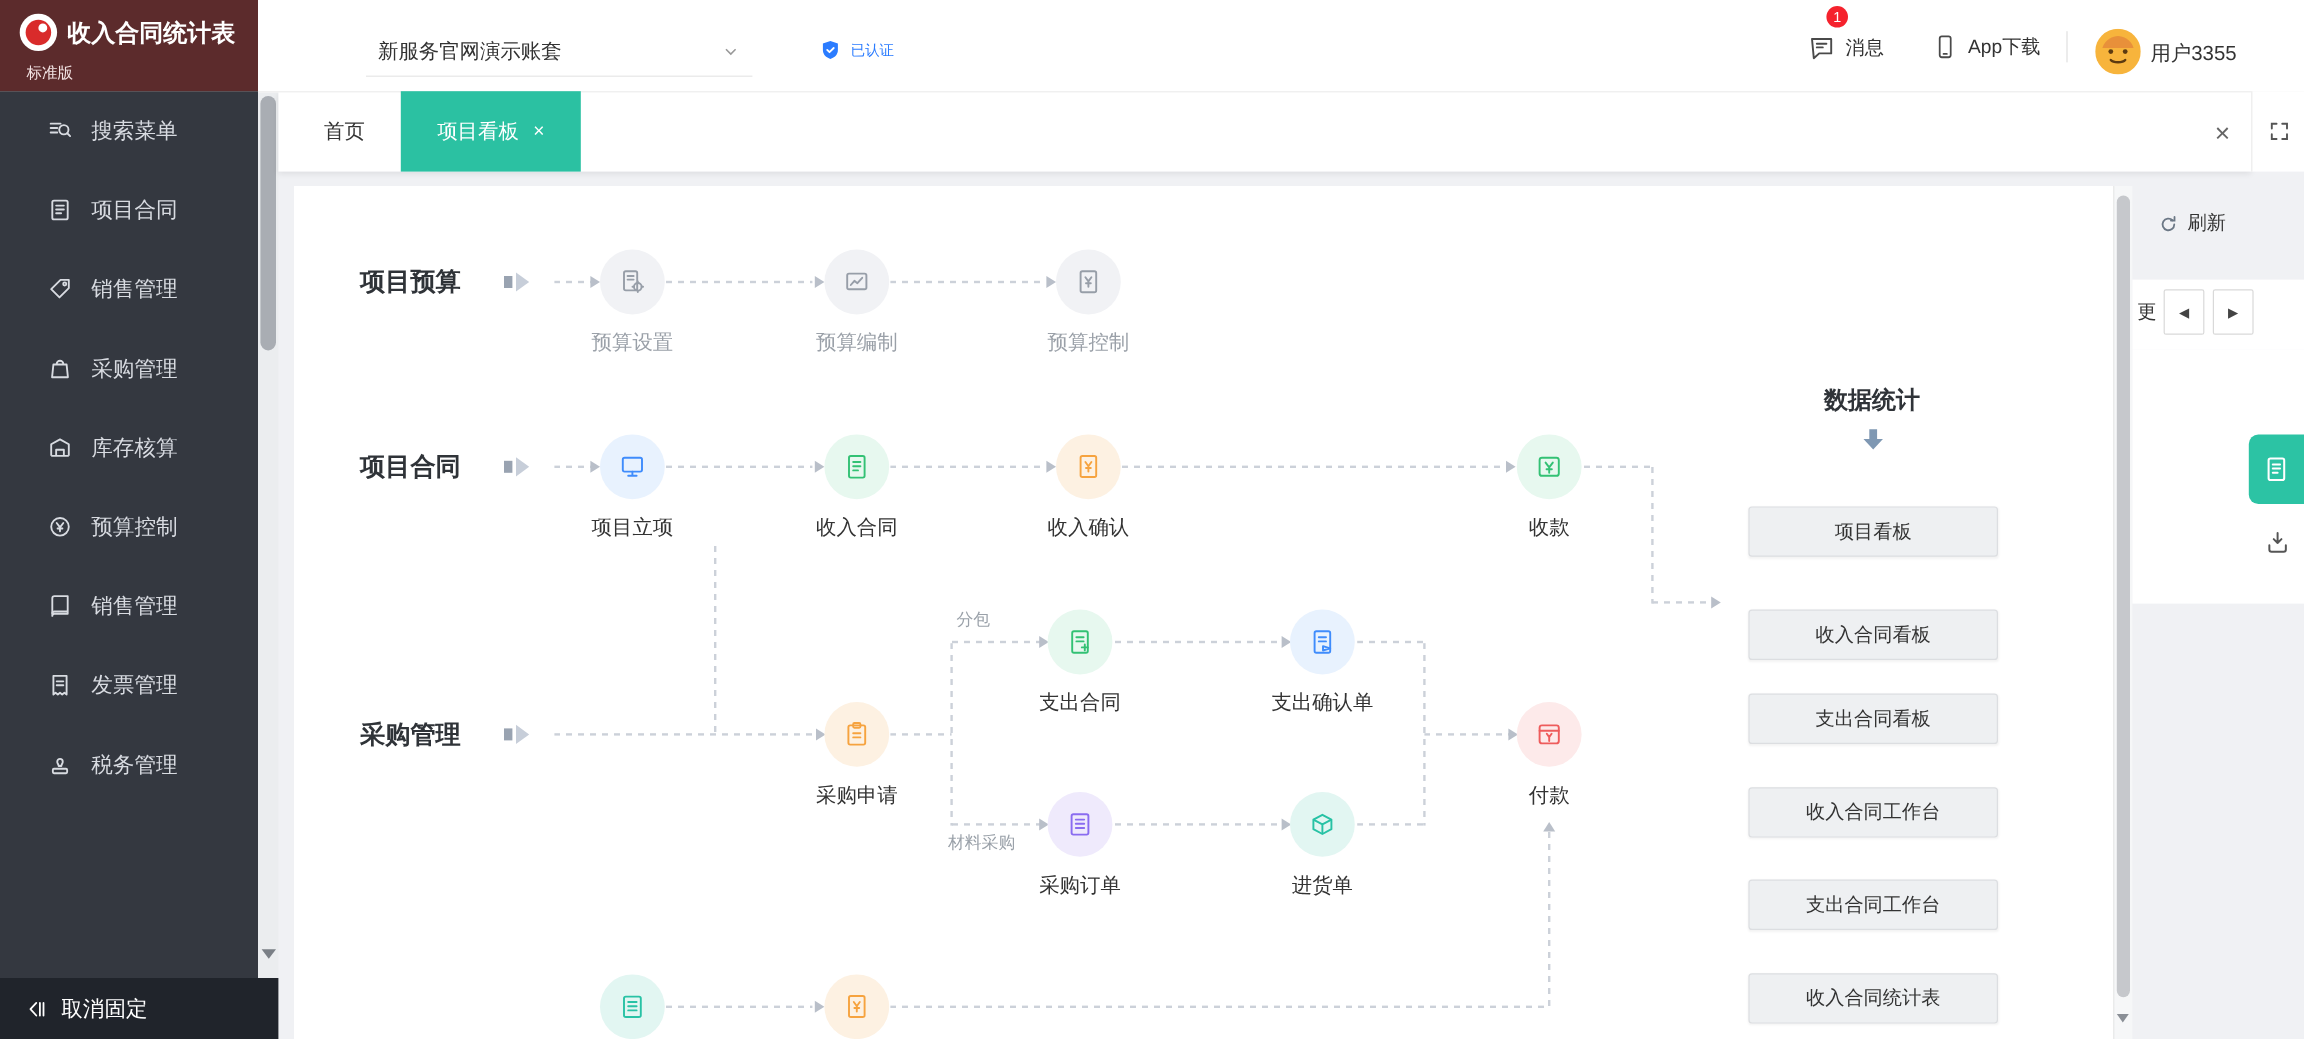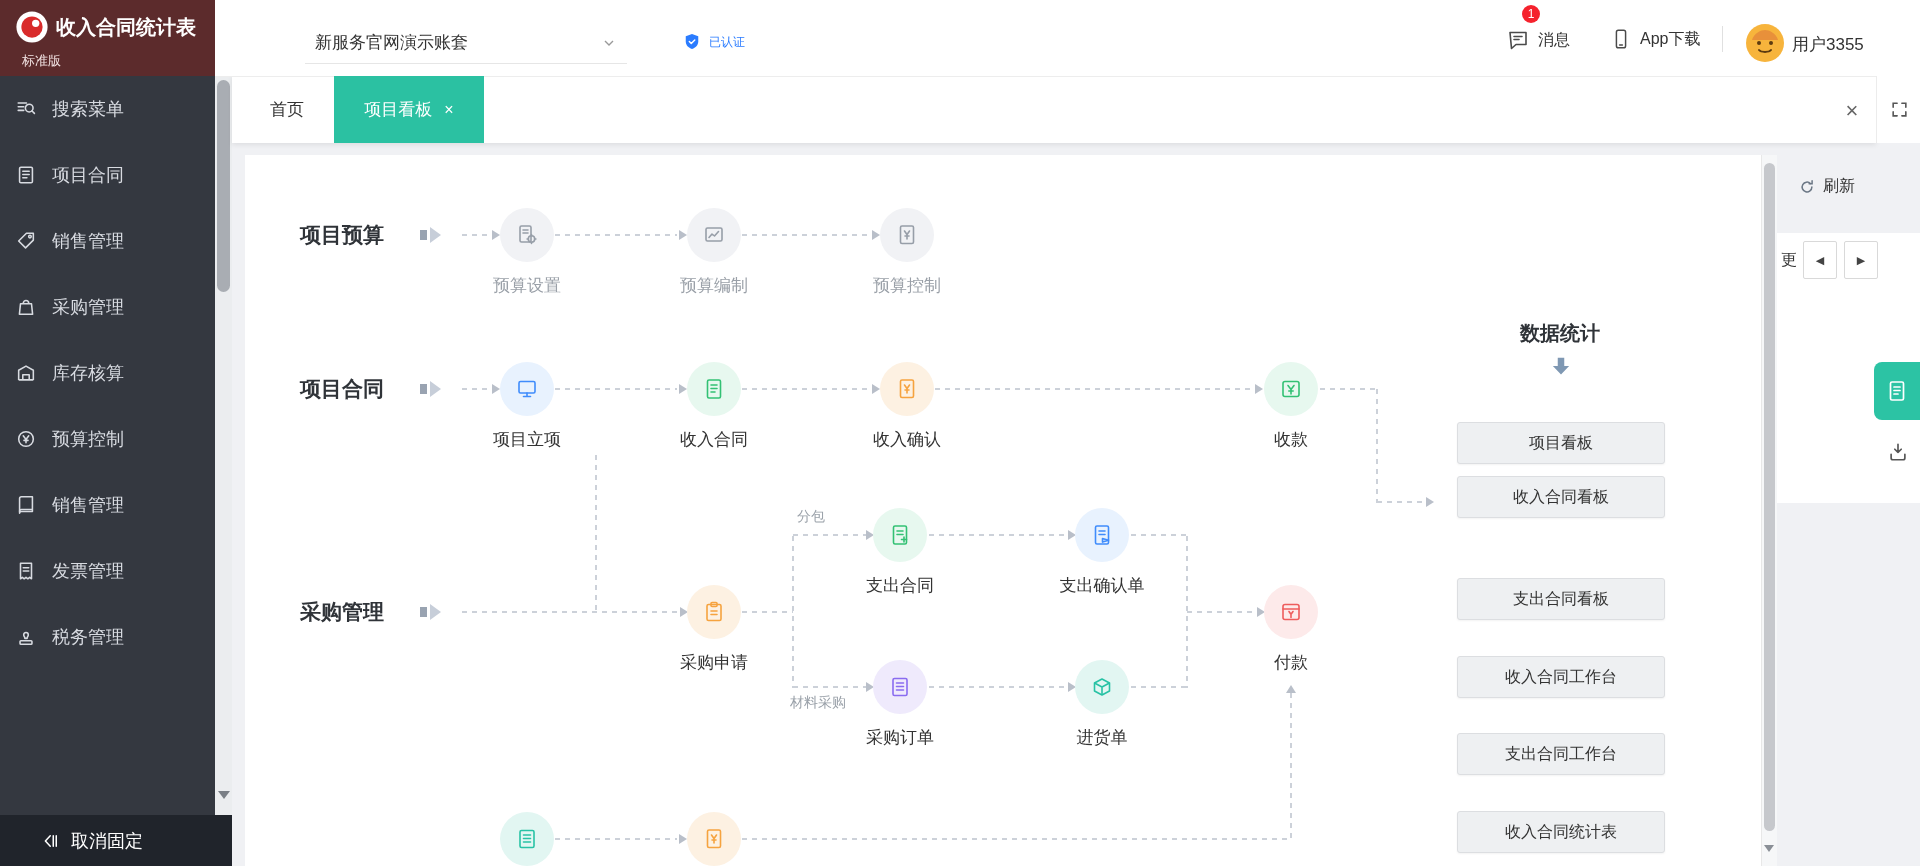--- a/index.html
+++ b/index.html
@@ -15,27 +15,27 @@
   .topbar{left:215px;top:0;width:1705px;height:76px;background:#fff;border-bottom:1px solid #ededed;z-index:6}
   .acct{left:305px;top:22px;width:322px;height:42px;border-bottom:1px solid #e6e6e6;display:flex;align-items:center;justify-content:space-between;padding:0 10px;box-sizing:border-box;font-size:17px;color:#333;z-index:7;cursor:pointer}
   .verified{left:682px;top:28px;height:28px;display:flex;align-items:center;gap:7px;font-size:12px;color:#2b7cff;z-index:7}
   .tbgroup{display:flex;align-items:center;gap:8px;font-size:16px;color:#333;z-index:7;cursor:pointer}
   .badge{left:1522px;top:5px;width:18px;height:18px;background:#f5222d;color:#fff;border-radius:50%;
          font-size:12px;line-height:18px;text-align:center;z-index:8}
   .tb-divider{left:1722px;top:26px;width:1px;height:26px;background:#e0e0e0;z-index:7}
 
   
   .sidebar{left:0;top:76px;width:215px;height:790px;background:#343840;z-index:5}
-  .sitem{height:66px;display:flex;align-items:center;padding-left:15px;gap:15px;color:#d8dbe1;font-size:18px;cursor:pointer}
+  .sitem{height:66px;display:flex;align-items:center;padding-left:39px;gap:15px;color:#d8dbe1;font-size:18px;cursor:pointer}
   .sitem.active{background:#2a7dfe;color:#fff}
   .sicon{width:22px;height:22px}
   .sscroll{left:215px;top:76px;width:17px;height:739px;background:#ebedef;z-index:5}
   .sthumb{position:absolute;left:2px;top:4px;width:13px;height:212px;background:#a9adb3;border-radius:7px;cursor:pointer}
   .schev{position:absolute;left:3px;top:715px;width:0;height:0;border-left:6px solid transparent;border-right:6px solid transparent;border-top:8px solid #7a7f86;cursor:pointer}
-  .unpin{left:0;top:815px;width:232px;height:51px;background:#20242b;display:flex;align-items:center;padding-left:42px;gap:11px;color:#fff;font-size:18px;z-index:6;cursor:pointer;box-sizing:border-box}
+  .unpin{left:0;top:815px;width:232px;height:51px;background:#20242b;display:flex;align-items:center;padding-left:22px;gap:11px;color:#fff;font-size:18px;z-index:6;cursor:pointer;box-sizing:border-box}
 
   
   .tabbar{left:232px;top:76px;width:1644px;height:67px;background:#fff;z-index:5;box-shadow:0 2px 5px rgba(0,0,0,.08)}
   .tab-home{left:252px;top:76px;width:70px;height:67px;display:flex;align-items:center;justify-content:center;font-size:17px;color:#333;z-index:6;cursor:pointer}
   .tab-active{left:334px;top:76px;width:150px;height:67px;background:#2bc1a2;color:#fff;display:flex;align-items:center;justify-content:center;gap:12px;font-size:17px;z-index:6;cursor:pointer}
   .tab-x{font-size:16px;line-height:16px;cursor:pointer}
   .tabs-close{left:1838px;top:97px;width:28px;height:28px;font-size:22px;color:#666;display:flex;align-items:center;justify-content:center;z-index:6;cursor:pointer}
   .fullscreen{left:1876px;top:76px;width:44px;height:67px;background:#fff;border-left:1px solid #ececec;display:flex;align-items:center;justify-content:center;z-index:6;cursor:pointer}
 
   
@@ -463,17 +463,17 @@
         <path d="M9.5 8l2.5 3.5L14.5 8M12 11.5V16M10 13h4"></path>
       </svg>
   </div>
 </div>
 
 <div class="abs stitle">数据统计</div>
 <svg class="abs sarrow" width="26" height="26" viewBox="0 0 24 24">
   <path d="M9 3.5h6V11h4.5L12 19 4.5 11H9z" fill="#7f98b3"></path>
 </svg>
 <div class="statbtn" style="top:422px">项目看板</div>
-<div class="statbtn" style="top:476px">收入合同看板</div>
+<div class="statbtn" style="top:508px">收入合同看板</div>
 <div class="statbtn" style="top:578px">支出合同看板</div>
 <div class="statbtn" style="top:656px">收入合同工作台</div>
 <div class="statbtn" style="top:733px">支出合同工作台</div>
 <div class="statbtn" style="top:811px">收入合同统计表</div>
 
 </body></html>

